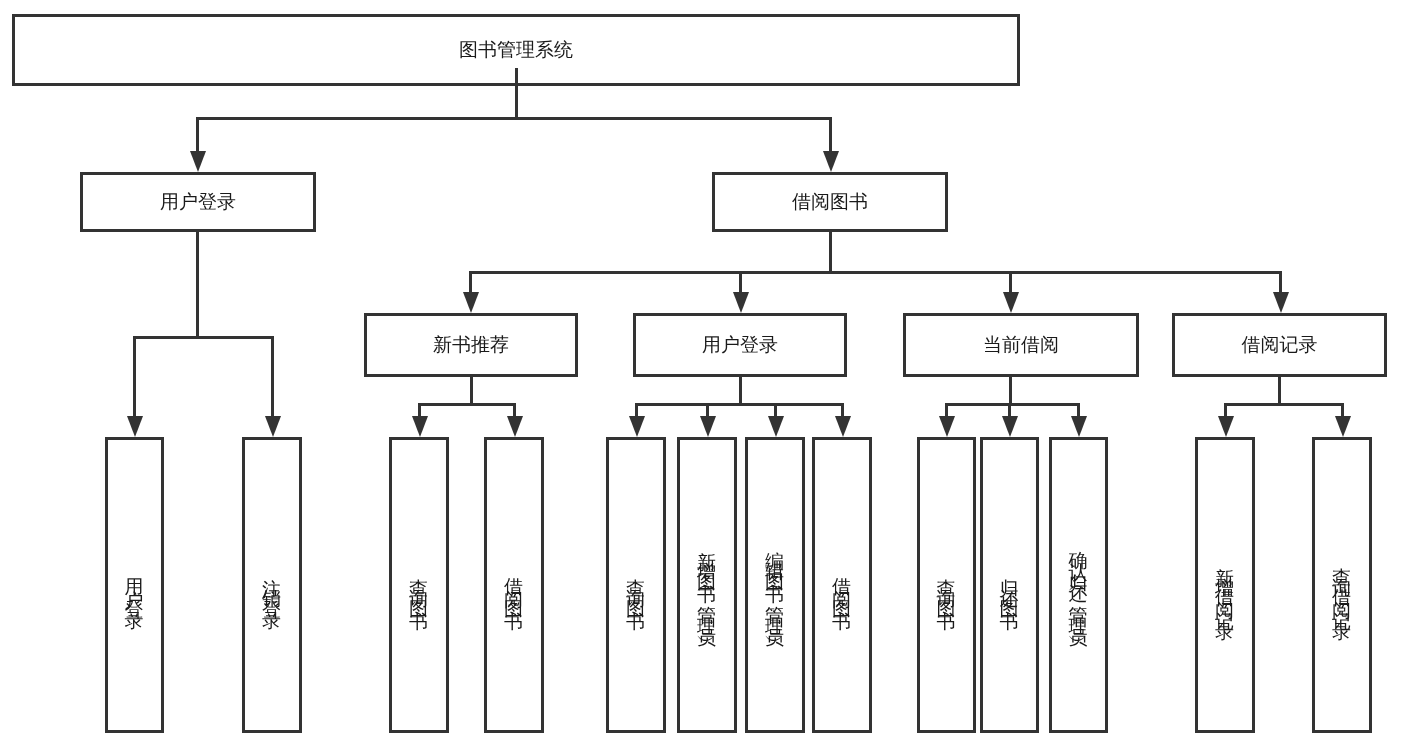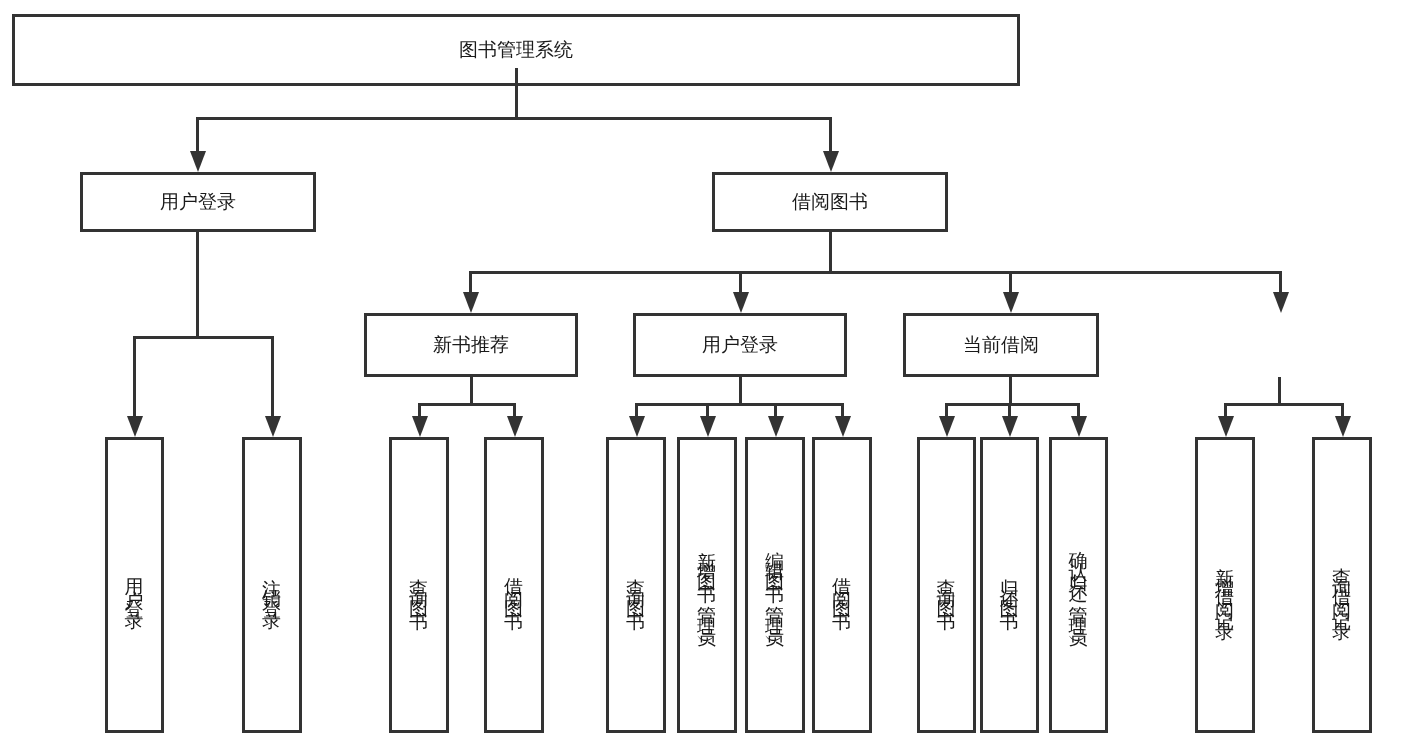--- a/index.html
+++ b/index.html
@@ -23,21 +23,21 @@
                 bottom:-21px;width:0;height:0;
                 border-left:8px solid transparent;border-right:8px solid transparent;
                 border-top:21px solid #333;}
 
   
   #b-root{left:12px;top:14px;width:1008px;height:72px;}
   #b-ul{left:80px;top:172px;width:236px;height:60px;}
   #b-bm{left:712px;top:172px;width:236px;height:60px;}
   #b-l3a{left:364px;top:313px;width:214px;height:64px;}
   #b-l3b{left:633px;top:313px;width:214px;height:64px;}
-  #b-l3c{left:903px;top:313px;width:196px;height:64px;}
+  #b-l3c{left:903px;top:313px;width:236px;height:64px;}
   #b-l3d{left:1172px;top:313px;width:215px;height:64px;}
   .leaf{top:437px;height:296px;}
   #b-v1{left:105px;width:59px;}  #b-v2{left:242px;width:60px;}
   #b-v3{left:389px;width:60px;}  #b-v4{left:484px;width:60px;}
   #b-v5{left:606px;width:60px;}  #b-v6{left:677px;width:60px;}
   #b-v7{left:745px;width:60px;}  #b-v8{left:812px;width:60px;}
   #b-v9{left:917px;width:59px;}  #b-v10{left:980px;width:59px;}
   #b-v11{left:1049px;width:59px;} #b-v12{left:1195px;width:60px;}
   #b-v13{left:1312px;width:60px;}
 
@@ -61,20 +61,23 @@
   </div>
 
   <div class="box" id="b-l3a">
     <span class="label">新书推荐</span>
   </div>
   <div class="box" id="b-l3b">
     <span class="label">用户登录</span>
   </div>
   <div class="box" id="b-l3c">
     <span class="label">当前借阅</span>
+  </div>
+  <div class="box" id="b-l3d">
+    <span class="label">借阅记录</span>
   </div>
 
   <div class="box vbox leaf" id="b-v1">
     <span class="label">用户登录</span>
   </div>
   <div class="box vbox leaf" id="b-v2">
     <span class="label">注销登录</span>
   </div>
   <div class="box vbox leaf" id="b-v3">
     <span class="label">查询图书</span>

